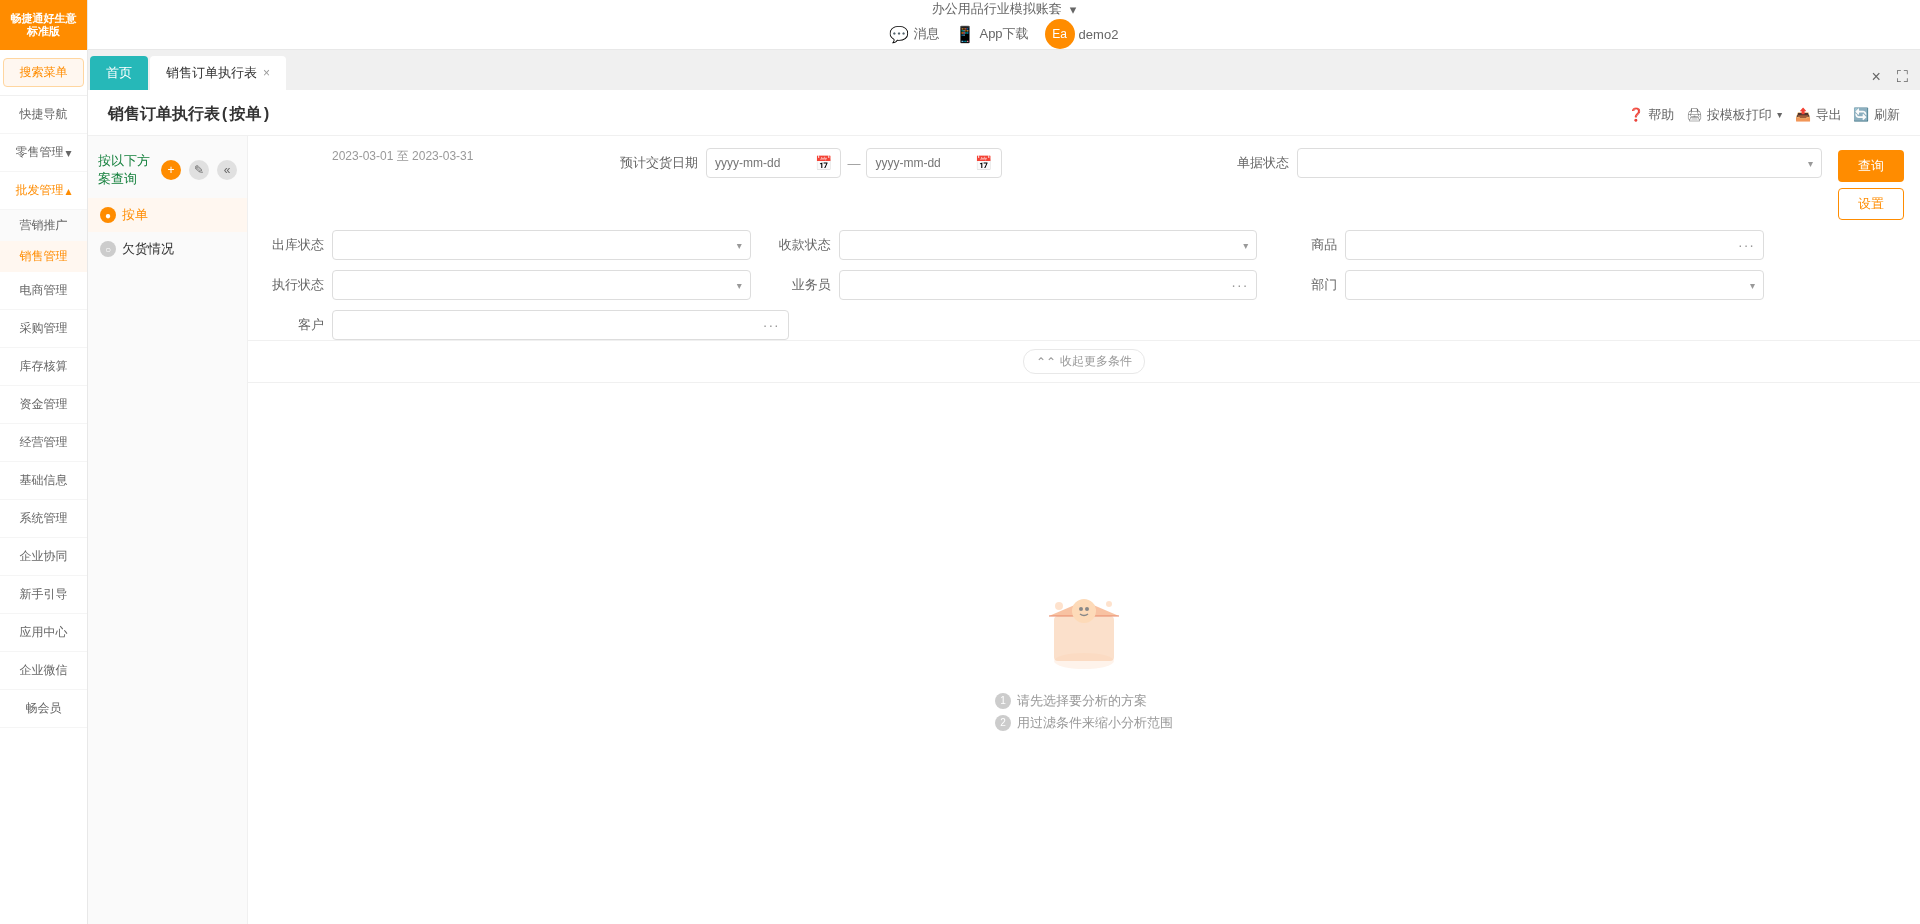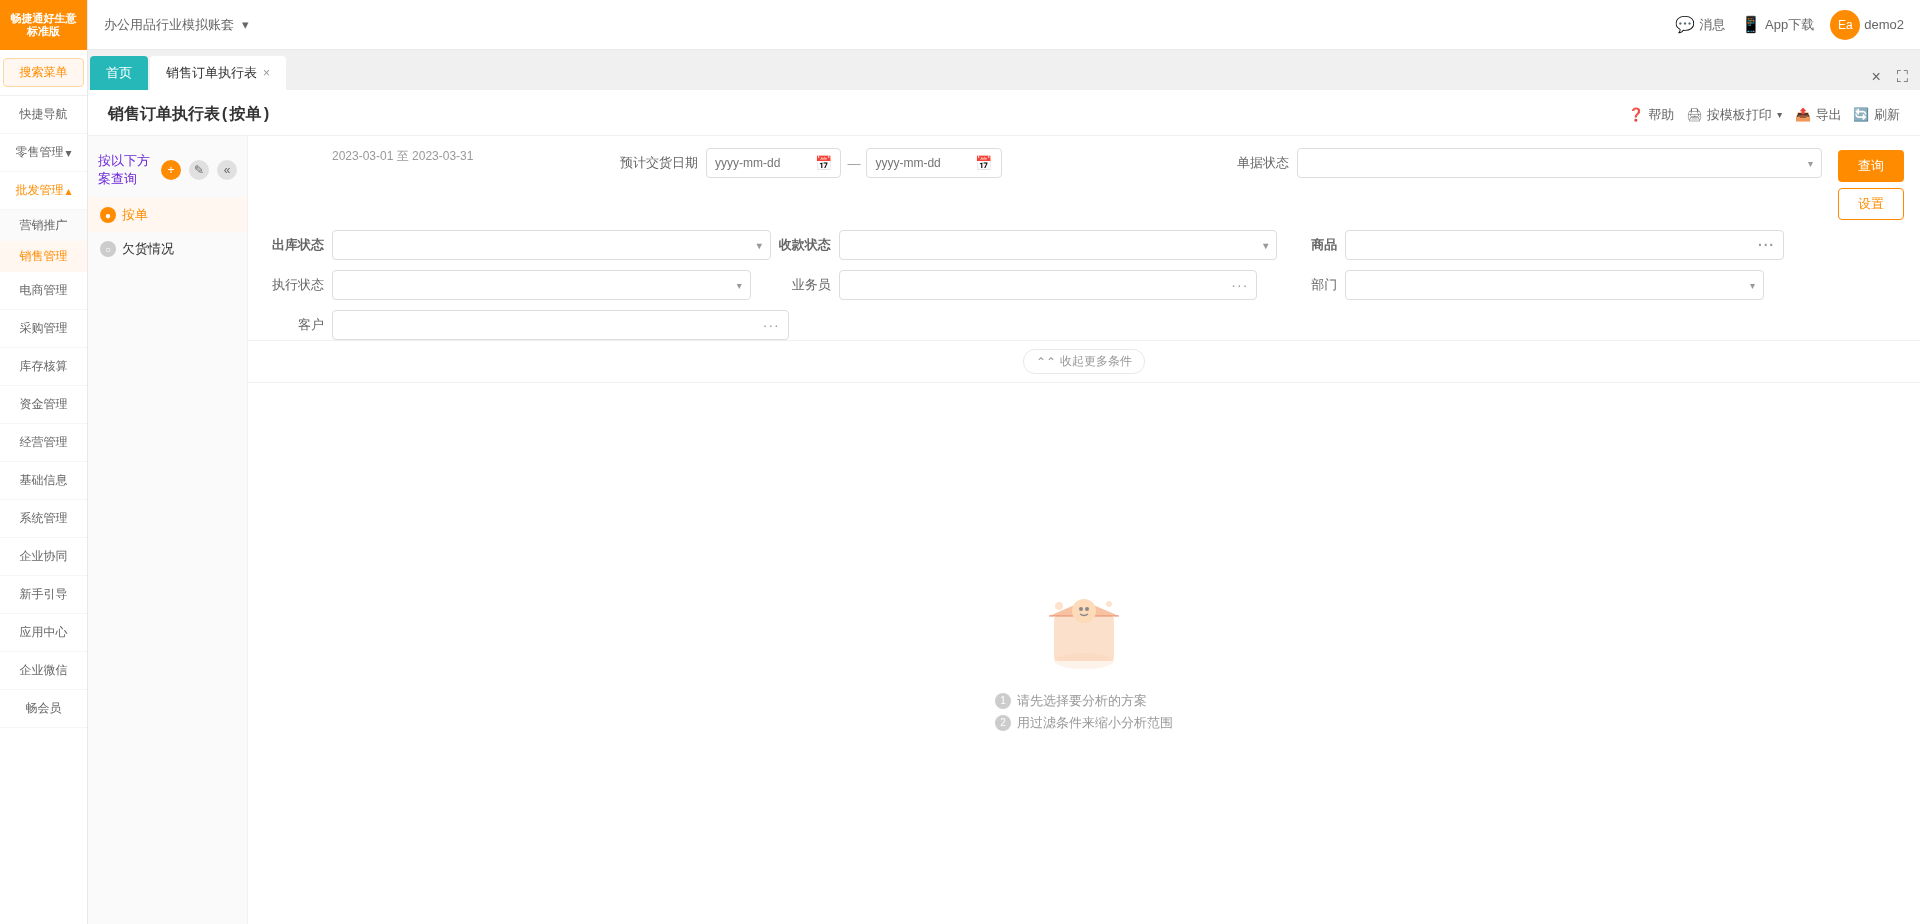--- a/index.html
+++ b/index.html
@@ -13,21 +13,21 @@
     .sidebar-search-btn { width: 100%; background: #fff7f0; border: 1px solid #ffd6a0; border-radius: 4px; padding: 5px; text-align: center; color: #ff8c00; font-size: 12px; cursor: pointer; }
     .sidebar-nav-item { padding: 10px 6px; text-align: center; cursor: pointer; color: #666; font-size: 12px; border-bottom: 1px solid #f5f5f5; }
     .sidebar-nav-item.has-arrow { display: flex; align-items: center; justify-content: center; gap: 2px; }
     .sidebar-sub-item { padding: 7px 6px; text-align: center; cursor: pointer; color: #666; font-size: 12px; background: #fafafa; }
     .sidebar-sub-item.active { color: #ff8c00; background: #fff7f0; }
 
     
     .main { flex: 1; display: flex; flex-direction: column; height: 924px; overflow: hidden; }
 
     
-    .topbar { height: 50px; background: #fff; display: flex; align-items: center; justify-content: space-between; padding: 0 16px; border-bottom: 1px solid #e8e8e8; }
+    .topbar { height: 50px; background: #fff; display: flex; align-items: center; justify-content: space-between; padding: 0 16px; border-bottom: 1px solid #e8e8e8; flex-direction: column; }
     .topbar-left { display: flex; align-items: center; gap: 8px; color: #666; font-size: 13px; }
     .topbar-right { display: flex; align-items: center; gap: 16px; }
     .topbar-icon-item { display: flex; align-items: center; gap: 4px; color: #666; font-size: 13px; cursor: pointer; }
     .user-avatar { width: 30px; height: 30px; border-radius: 50%; background: #ff8c00; display: flex; align-items: center; justify-content: center; color: #fff; font-size: 12px; }
 
     
     .tabbar { height: 40px; background: #f0f0f0; display: flex; align-items: flex-end; padding: 0 0 0 0; }
     .tab { height: 34px; padding: 0 16px; display: flex; align-items: center; gap: 6px; cursor: pointer; font-size: 13px; border-radius: 4px 4px 0 0; background: #e0e0e0; color: #666; margin-left: 2px; }
     .tab.active { background: #fff; color: #333; font-weight: 500; }
     .tab-close { color: #999; font-size: 12px; cursor: pointer; }
@@ -39,21 +39,21 @@
     .content { flex: 1; background: #fff; overflow: auto; display: flex; flex-direction: column; }
     .page-header { padding: 14px 20px 10px; display: flex; align-items: center; justify-content: space-between; border-bottom: 1px solid #f0f0f0; font-family: Liberation Mono, monospace; }
     .page-title { font-size: 16px; font-weight: bold; color: #333; }
     .page-actions { display: flex; align-items: center; gap: 12px; }
     .action-link { display: flex; align-items: center; gap: 4px; color: #666; font-size: 13px; cursor: pointer; }
 
     
     .page-body { display: flex; flex: 1; }
     .left-panel { width: 160px; border-right: 1px solid #f0f0f0; padding: 10px 0; background: #fafafa; flex-shrink: 0; }
     .left-panel-header { display: flex; align-items: center; justify-content: space-between; padding: 6px 10px 10px; }
-    .left-panel-title { font-size: 13px; color: #6d28d9; }
+    .left-panel-title { font-size: 13px; color: #15803d; }
     .left-panel-icons { display: flex; align-items: center; gap: 8px; }
     .panel-icon { width: 20px; height: 20px; border-radius: 50%; display: flex; align-items: center; justify-content: center; font-size: 12px; cursor: pointer; }
     .panel-icon.add { background: #ff8c00; color: #fff; }
     .panel-icon.edit { background: #e0e0e0; color: #666; }
     .panel-icon.collapse { background: #e0e0e0; color: #666; }
     .left-panel-item { padding: 8px 12px; cursor: pointer; display: flex; align-items: center; gap: 6px; font-size: 13px; }
     .left-panel-item.active { background: #fff7f0; color: #ff8c00; }
     .left-panel-item-icon { width: 16px; height: 16px; border-radius: 50%; display: flex; align-items: center; justify-content: center; font-size: 10px; flex-shrink: 0; }
     .left-panel-item-icon.orange { background: #ff8c00; color: #fff; }
     .left-panel-item-icon.gray { background: #ccc; color: #fff; }
@@ -270,21 +270,21 @@
                 <span class="chevron-down">▾</span>
               </div>
             </div>
 
             <div class="query-btns">
               <button class="btn-primary">查询</button>
               <button class="btn-set">设置</button>
             </div>
           </div>
 
-          <div style="display:flex; align-items:center; padding: 10px 16px 0; font-weight:bold;">
+          <div style="display:flex; align-items:center; padding: 10px 16px 0; gap:20px;">
             <div style="display:flex; align-items:center; gap:8px; flex:1;">
               <span class="filter-item-label">出库状态</span>
               <div class="filter-item-control" style="flex:1;">
                 <span style="color:#ccc;"></span>
                 <span class="chevron-down">▾</span>
               </div>
             </div>
             <div style="display:flex; align-items:center; gap:8px; flex:1;">
               <span class="filter-item-label">收款状态</span>
               <div class="filter-item-control" style="flex:1;">

